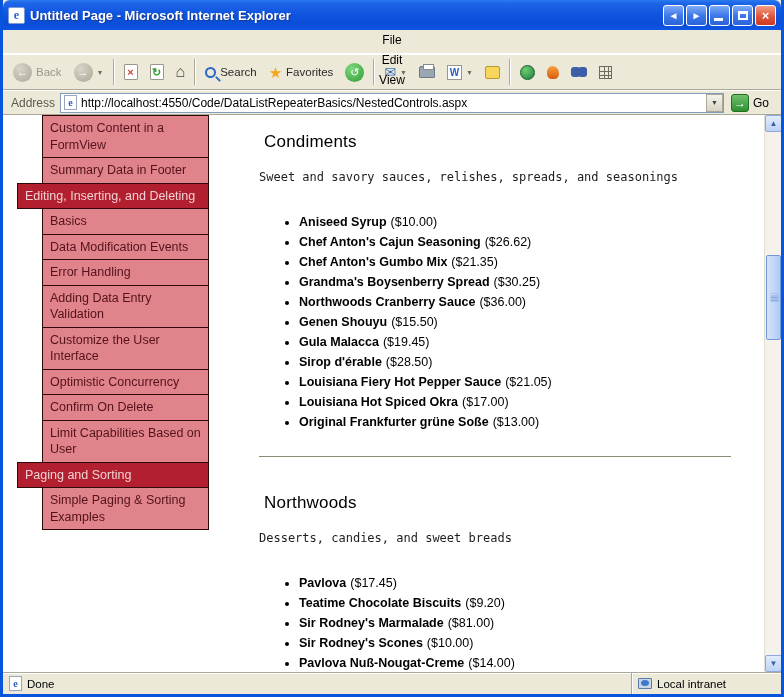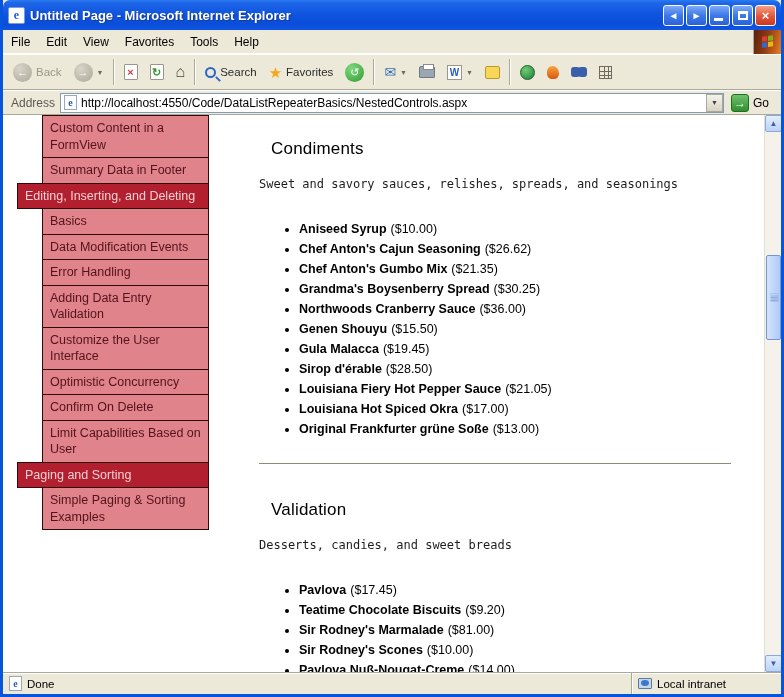--- a/index.html
+++ b/index.html
@@ -38,20 +38,21 @@
   }
   .tb-btn.close{ background:linear-gradient(180deg,#F49E84 0%,#E0563A 55%,#C93A20 100%); font-size:13px; font-weight:bold;}
   .tb-btn.minimize .bar{ position:absolute; left:4px; bottom:4px; width:9px; height:3px; background:#fff;}
   .tb-btn.restore .box{ position:absolute; left:5px; top:5px; width:10px; height:9px; border:2px solid #fff; border-top-width:3px;}
 
   
   .menubar{
     height:24px; display:flex; align-items:center;
     background:#ECE9D8; border-bottom:1px solid #fff;
     position:relative;
+    flex-direction:column;
   }
   .menu-item{ padding:3px 8px; font-size:12px; color:#000; cursor:pointer; }
   .brand-block{
     margin-left:auto; width:28px; height:24px; position:relative; cursor:default;
     background:linear-gradient(105deg,#5A1F0E 0%,#8C3A14 45%,#C9641B 80%,#E8832B 100%);
     border-left:1px solid #ACA899;
   }
   .brand-flag{ position:absolute; left:8px; top:6px; width:12px; height:12px; transform:skewY(-8deg); }
   .brand-flag i{ position:absolute; width:5px; height:5px; }
   .brand-flag .f1{ left:0; top:0; background:#E03C31;}
@@ -131,21 +132,21 @@
     font-size:12.5px; line-height:1.32; cursor:pointer;
   }
   .side-item:first-child{ margin-top:0; }
   .side-item.header{
     margin-left:14px; width:192px;
     background:#B2202F; color:#F2CFD3;
   }
 
   
   .main{ position:absolute; left:256px; top:0; width:478px; padding-top:12px; }
-  .cat-heading{ margin:12px; font-size:17px; font-weight:400; color:#000; letter-spacing:0.2px;}
+  .cat-heading{ margin:5px; font-size:17px; font-weight:400; color:#000; letter-spacing:0.2px;}
   .cat-desc{ margin:18px 0 0; font-family:"DejaVu Sans Mono", monospace; font-size:12px; color:#1d1d1d;}
   .prod-list{ margin:28px 0 0; padding-left:40px; }
   .prod-list li{ height:20px; line-height:20px; font-size:12.5px; color:#000; white-space:nowrap;}
   .pname{ font-weight:bold; margin-right:4px; }
   .cat-divider{ margin:24px 0 0; border:none; border-top:1px solid #8C8C74; height:0; width:472px;}
   .category.second .cat-heading{ margin-top:36px; }
 
   
   .scrollbar{ position:absolute; right:0; top:0; width:17px; height:557px; background:#F4F2EA; border-left:1px solid #E2DFD2; z-index:3;}
   .sb-btn{ position:absolute; left:0; width:17px; height:17px;
@@ -316,21 +317,21 @@
           <li><span class="pname">Sirop d'érable</span><span class="pprice">($28.50)</span></li>
           <li><span class="pname">Louisiana Fiery Hot Pepper Sauce</span><span class="pprice">($21.05)</span></li>
           <li><span class="pname">Louisiana Hot Spiced Okra</span><span class="pprice">($17.00)</span></li>
           <li><span class="pname">Original Frankfurter grüne Soße</span><span class="pprice">($13.00)</span></li>
         </ul>
       </div>
 
       <hr class="cat-divider">
 
       <div class="category second">
-        <h2 class="cat-heading">Validation</h2>
+        <h2 class="cat-heading">Northwoods</h2>
         <p class="cat-desc">Desserts, candies, and sweet breads</p>
         <ul class="prod-list">
           <li><span class="pname">Pavlova</span><span class="pprice">($17.45)</span></li>
           <li><span class="pname">Teatime Chocolate Biscuits</span><span class="pprice">($9.20)</span></li>
           <li><span class="pname">Sir Rodney's Marmalade</span><span class="pprice">($81.00)</span></li>
           <li><span class="pname">Sir Rodney's Scones</span><span class="pprice">($10.00)</span></li>
           <li><span class="pname">Pavlova Nuß-Nougat-Creme</span><span class="pprice">($14.00)</span></li>
           <li><span class="pname">Gumbär Gummibärchen</span><span class="pprice">($31.23)</span></li>
         </ul>
       </div>

